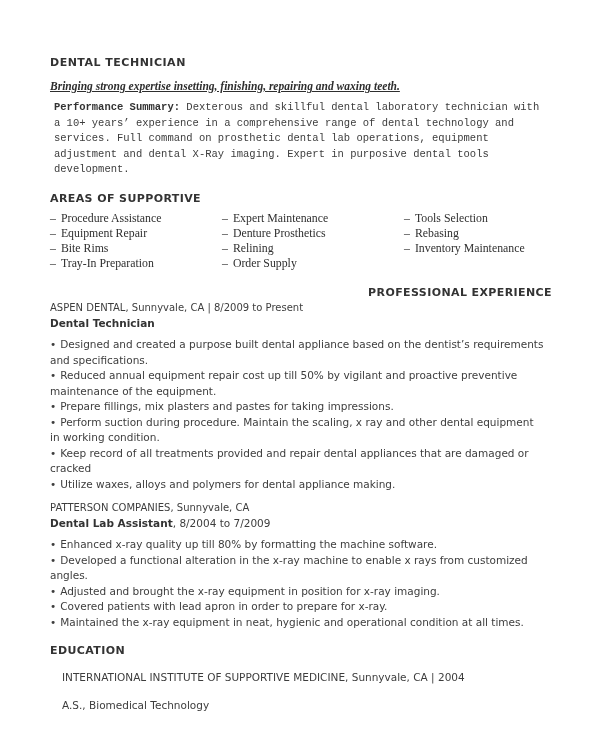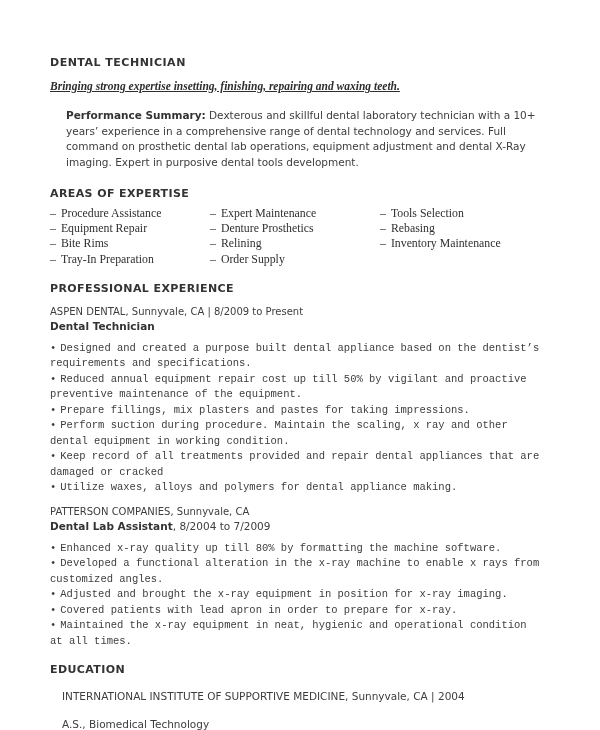--- a/index.html
+++ b/index.html
@@ -25,64 +25,66 @@
     font-family: "Liberation Serif", serif;
     font-style: italic; font-weight: 700;
     font-size: 11.5px;
     color: #2e2e2e;
     margin: 0 0 8px 0;
     text-decoration: underline;
   }
   .body-text {
     font-size: 10.5px;
     line-height: 15.5px;
-    margin: 16px;
+    margin: 4px;
+    font-family: Liberation Mono, monospace;
   }
   .bold { font-weight: 700; color: #333333; }
   .sec-heading {
     font-family: "DejaVu Sans", sans-serif;
     font-size: 11px; font-weight: 700;
     letter-spacing: 0.4px;
     color: #333333;
     margin: 13px 0 5px 0;
     line-height: 15px;
   }
-  .sec-heading.experience { margin-top: 14px; margin-bottom: 8px; }
+  .sec-heading.experience { margin-top: 14px; margin-bottom: 0; text-align: right; }
   .exp-grid {
     display: grid;
     grid-template-columns: 160px 170px 1fr;
     font-family: "Liberation Serif", serif;
     font-size: 11.8px;
     line-height: 15.2px;
     color: #2f2f2f;
     margin: 2px 0 0 0;
+    gap: 12px;
   }
   .exp-item { white-space: nowrap; }
   .exp-item .marker { margin-right: 5px; }
   .company-line { margin: 0; font-size: 10px; line-height: 15.5px; }
   .job-title-line { margin: 0 0 6px 0; font-size: 10.5px; line-height: 15.5px; font-weight: 700; color: #333333; }
   .job-title-line .dates { font-weight: 400; color: #3d3d3d; }
-  .bullets { margin: 0 8px 0 0; font-family: Liberation Mono, monospace; }
+  .bullets { margin: 0 8px 0 0; }
   .bullet { font-size: 10.5px; line-height: 15.5px; }
   .bullet .marker { margin-right: 4px; }
   .job2-block { margin-top: 8px; }
   .edu-line { margin: 12px; font-size: 10.5px; line-height: 15.5px; }
 </style>
 </head>
 <body>
 
 <div class="page">
 
   <h1 class="doc-title">DENTAL TECHNICIAN</h1>
 
   <p class="tagline">Bringing strong expertise insetting, finishing, repairing and waxing teeth.</p>
 
   <p class="body-text"><span class="bold">Performance Summary:</span> <span>Dexterous and skillful dental laboratory technician with a 10+ years’ experience in a comprehensive range of dental technology and services. Full command on prosthetic dental lab operations, equipment adjustment and dental X-Ray imaging. Expert in purposive dental tools development.</span></p>
 
-  <h2 class="sec-heading">AREAS OF EXPERTISE</h2>
+  <h2 class="sec-heading">AREAS OF SUPPORTIVE</h2>
 
   <div class="exp-grid">
     <div>
       <div class="exp-item"><span class="marker">–</span><span>Procedure Assistance</span></div>
       <div class="exp-item"><span class="marker">–</span><span>Equipment Repair</span></div>
       <div class="exp-item"><span class="marker">–</span><span>Bite Rims</span></div>
       <div class="exp-item"><span class="marker">–</span><span>Tray-In Preparation</span></div>
     </div>
     <div>
       <div class="exp-item"><span class="marker">–</span><span>Expert Maintenance</span></div>

